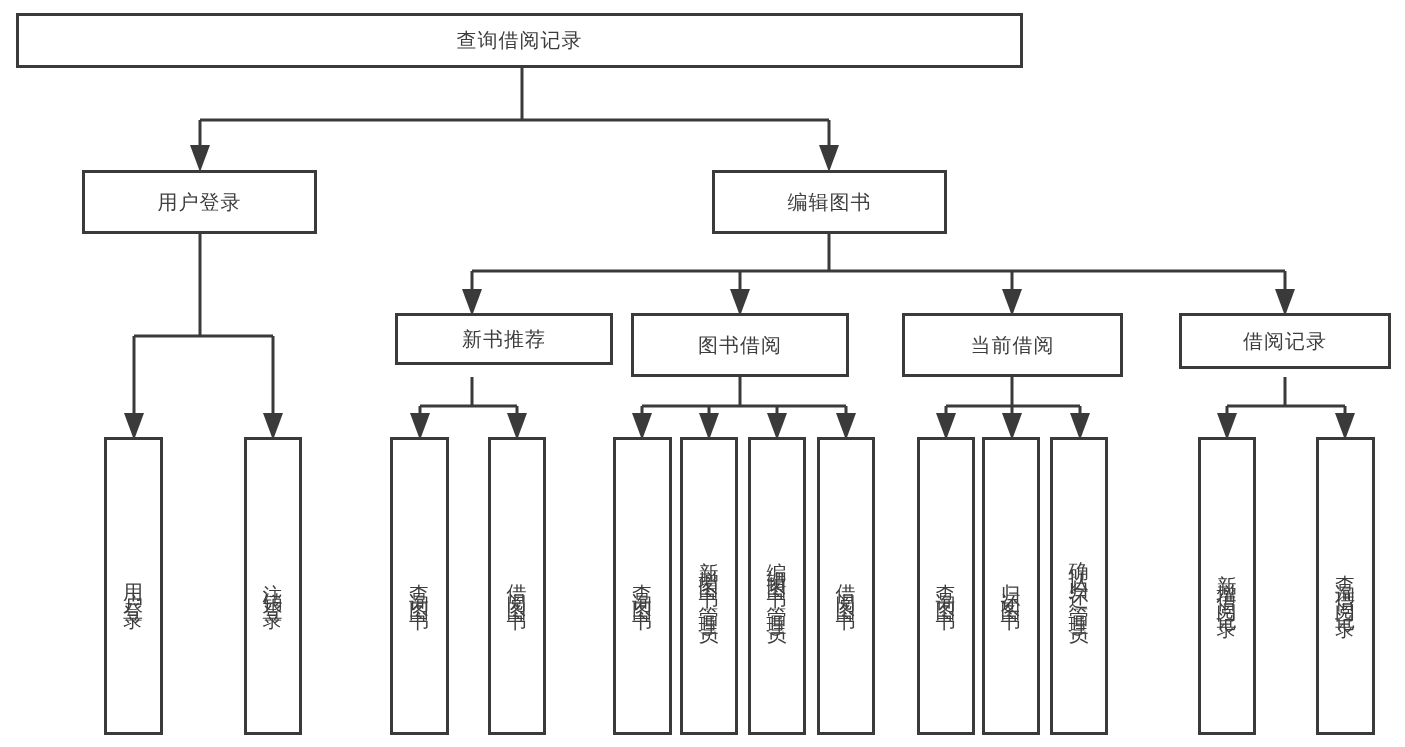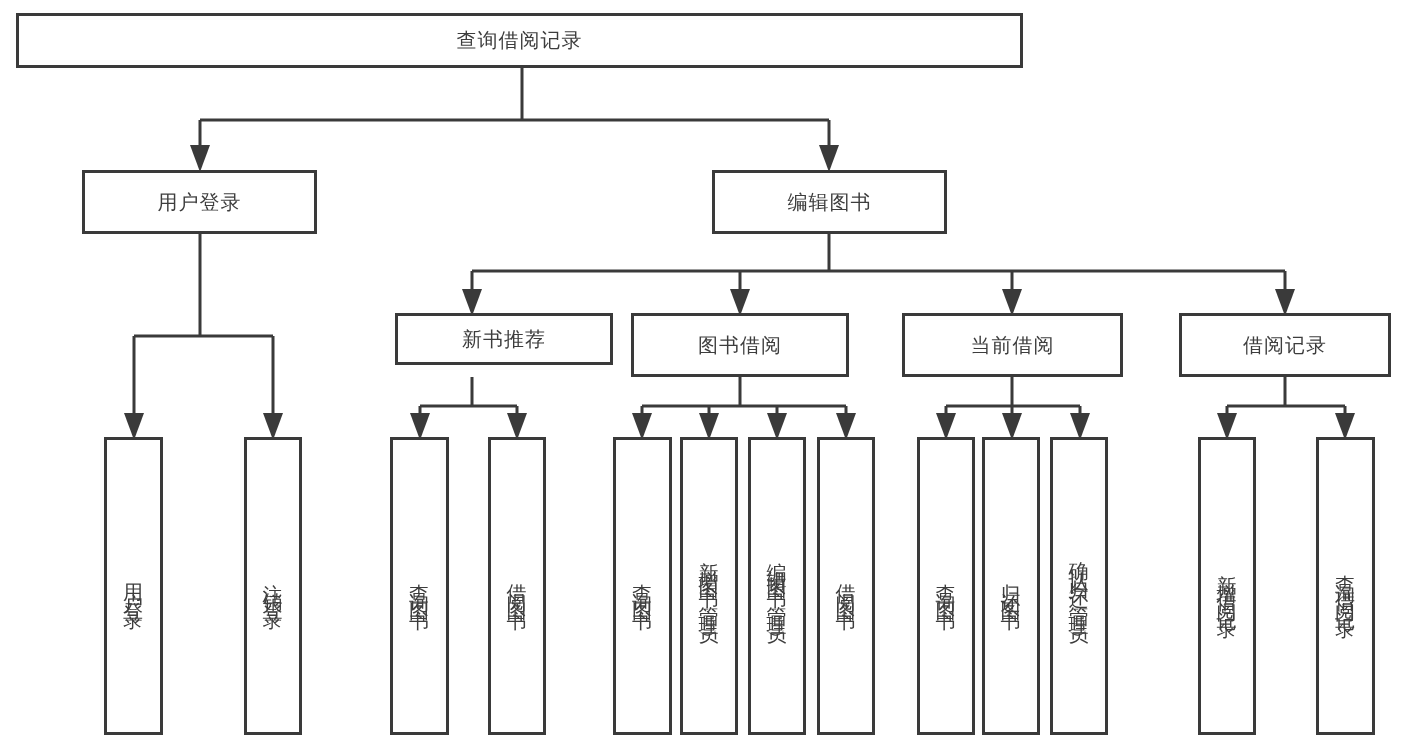--- a/index.html
+++ b/index.html
@@ -111,21 +111,21 @@
 
   <div class="node" style="left:363px; top:313px; width:218px; height:52px;margin-left:32px;">
     <span>新书推荐</span>
   </div>
   <div class="node" style="left:631px; top:313px; width:218px; height:64px;">
     <span>图书借阅</span>
   </div>
   <div class="node" style="left:902px; top:313px; width:221px; height:64px;text-align:right;">
     <span>当前借阅</span>
   </div>
-  <div class="node" style="left:1179px; top:313px; width:212px; height:64px;">
+  <div class="node" style="left:1179px; top:313px; width:212px; height:56px;">
     <span>借阅记录</span>
   </div>
 
   <div class="node leaf" style="left:104px; top:437px; width:59px; height:298px;">
     <span class="vtext">用户登录</span>
   </div>
   <div class="node leaf" style="left:244px; top:437px; width:58px; height:298px;">
     <span class="vtext">注销登录</span>
   </div>
 

